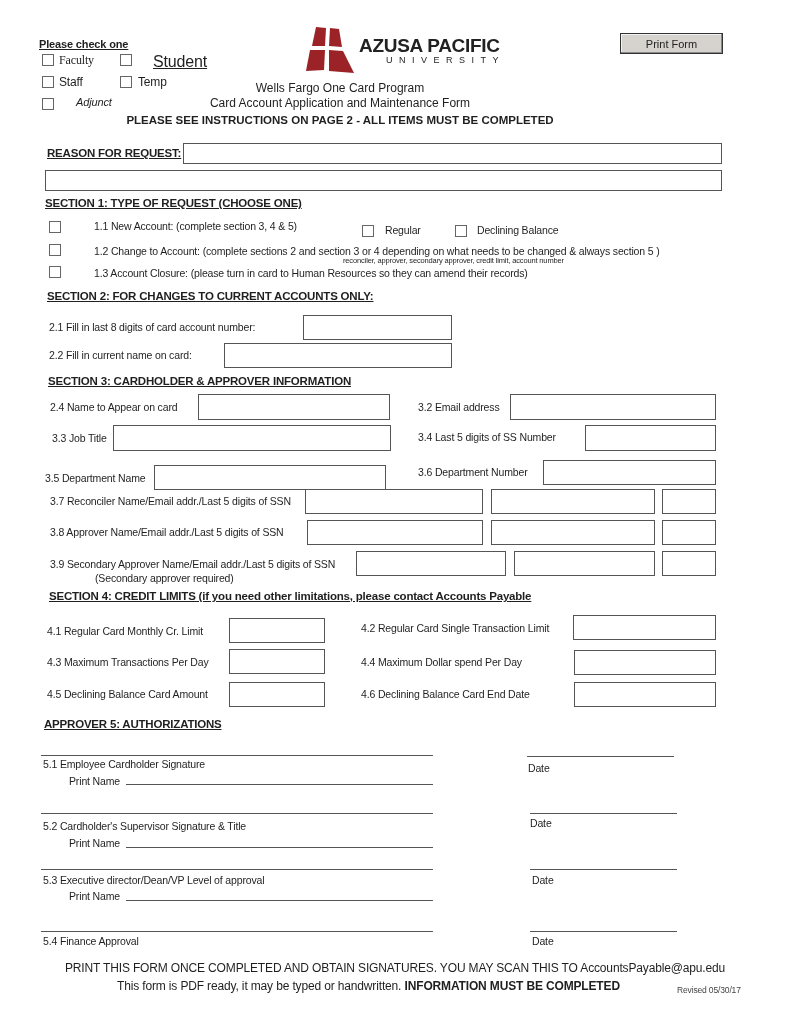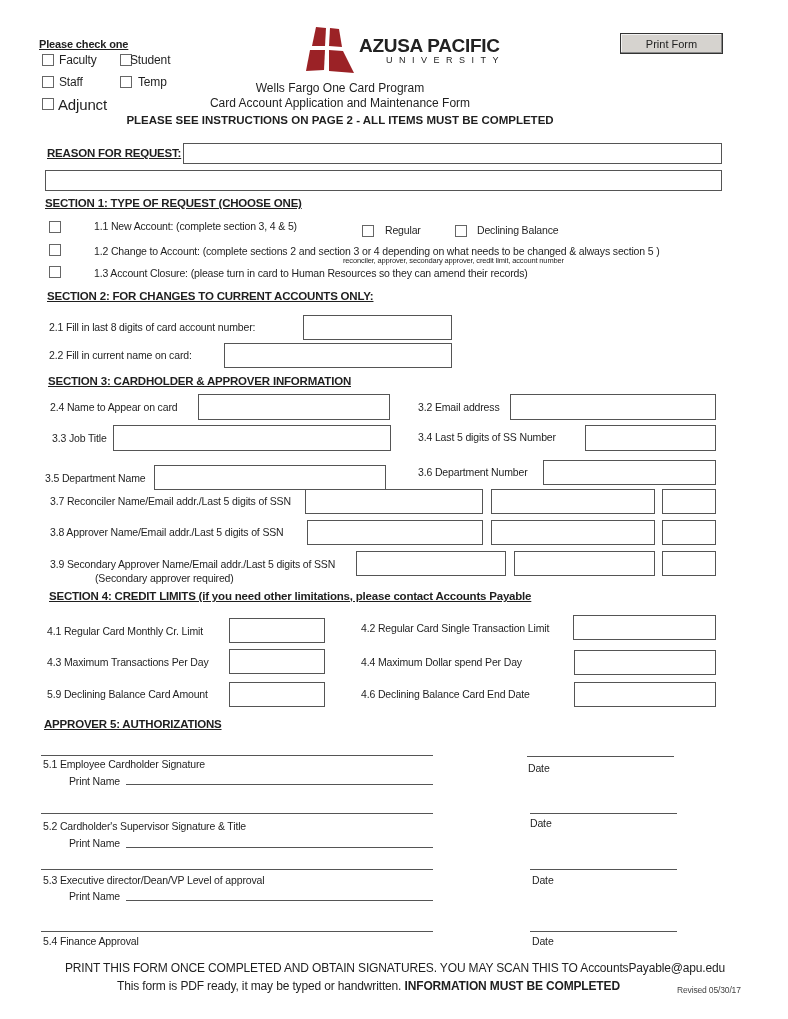--- a/index.html
+++ b/index.html
@@ -25,33 +25,33 @@
   .logo-sub { position: absolute; left: 386px; top: 56px; font-size: 9px; letter-spacing: 6.5px; color: #222; line-height: 1; }
   .center { position: absolute; left: 0; width: 680px; text-align: center; white-space: nowrap; line-height: 1; }
 </style>
 </head>
 <body>
 
 <div class="abs">
   <div class="t" style="left:39px;top:39px;font-weight:bold;text-decoration:underline;font-size:11px;">Please check one</div>
 
   <div class="cb" style="left:42px;top:54px;"></div>
-  <div class="t" style="left:59px;top:54px;font-size:12px;">Faculty</div>
+  <div class="t" style="left:59px;top:54px;font-size:12px;font-family:Liberation Serif, serif;">Faculty</div>
 
   <div class="cb" style="left:120px;top:54px;"></div>
-  <div class="t" style="left:130px;top:54px;font-size:12px;">Student</div>
+  <div class="t" style="left:153px;top:54px;font-size:16px;text-decoration:underline;">Student</div>
 
   <div class="cb" style="left:42px;top:76px;"></div>
   <div class="t" style="left:59px;top:76px;font-size:12px;">Staff</div>
 
   <div class="cb" style="left:120px;top:76px;"></div>
   <div class="t" style="left:138px;top:76px;font-size:12px;">Temp</div>
 
   <div class="cb" style="left:42px;top:98px;"></div>
-  <div class="t" style="left:58px;top:97px;font-size:15px;">Adjunct</div>
+  <div class="t" style="left:76px;top:97px;font-size:11px;font-style:italic;">Adjunct</div>
 </div>
 
 <div class="abs" style="left:306px;top:27px;width:48px;height:46px;">
   <svg width="48" height="46" viewBox="0 0 48 46">
     <polygon points="10,0 20,1 19,19 6,19" fill="#9b2226"></polygon>
     <polygon points="24,1 33,2 36,20 23,19" fill="#9b2226"></polygon>
     <polygon points="4,23 19,23 18,43 0,44" fill="#9b2226"></polygon>
     <polygon points="23,23 37,24 48,46 23,44" fill="#9b2226"></polygon>
   </svg>
 </div>
@@ -125,21 +125,21 @@
 <div class="t" style="left:47px;top:626px;">4.1  Regular Card Monthly Cr. Limit</div>
 <input class="box" style="left: 229px; top: 618px; width: 96px; height: 25px;">
 <div class="t" style="left:361px;top:623px;">4.2  Regular Card Single Transaction Limit</div>
 <input class="box" style="left: 573px; top: 615px; width: 143px; height: 25px;">
 
 <div class="t" style="left:47px;top:657px;">4.3  Maximum Transactions Per Day</div>
 <input class="box" style="left: 229px; top: 649px; width: 96px; height: 25px;">
 <div class="t" style="left:361px;top:657px;">4.4  Maximum Dollar spend Per Day</div>
 <input class="box" style="left: 574px; top: 650px; width: 142px; height: 25px;">
 
-<div class="t" style="left:47px;top:689px;">5.9  Declining Balance Card Amount</div>
+<div class="t" style="left:47px;top:689px;">4.5  Declining Balance Card Amount</div>
 <input class="box" style="left: 229px; top: 682px; width: 96px; height: 25px;">
 <div class="t" style="left:361px;top:689px;">4.6  Declining Balance Card End Date</div>
 <input class="box" style="left: 574px; top: 682px; width: 142px; height: 25px;">
 
 <div class="hdr" style="left:44px;top:719px;">APPROVER 5:  AUTHORIZATIONS</div>
 
 <div class="line" style="left:41px;top:755px;width:392px;"></div>
 <div class="line" style="left:527px;top:756px;width:147px;"></div>
 <div class="t" style="left:43px;top:759px;">5.1    Employee Cardholder Signature</div>
 <div class="t" style="left:528px;top:763px;">Date</div>

